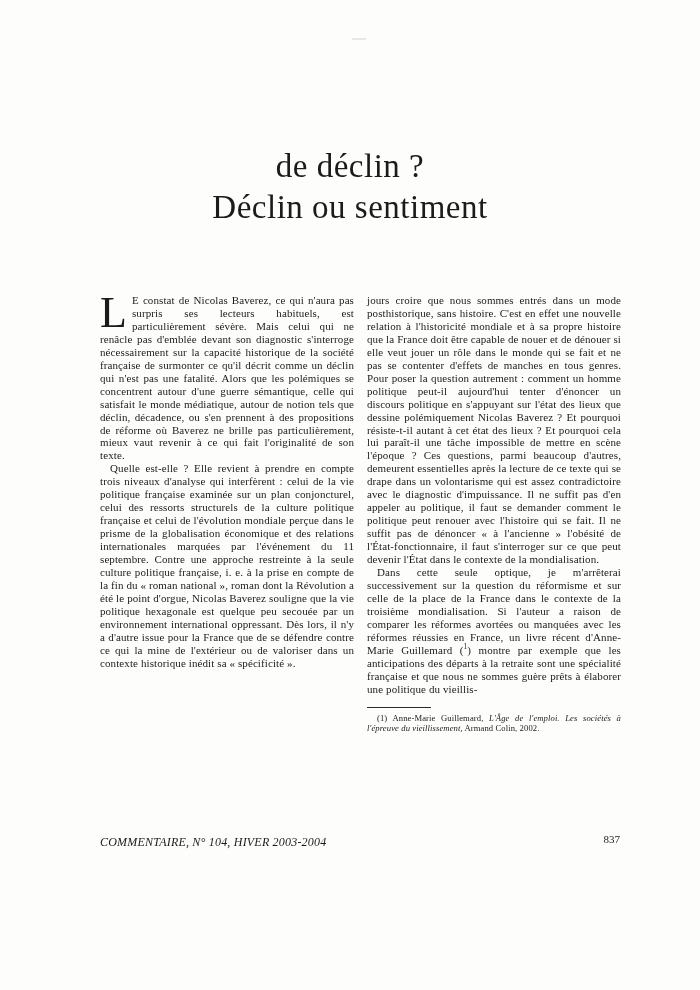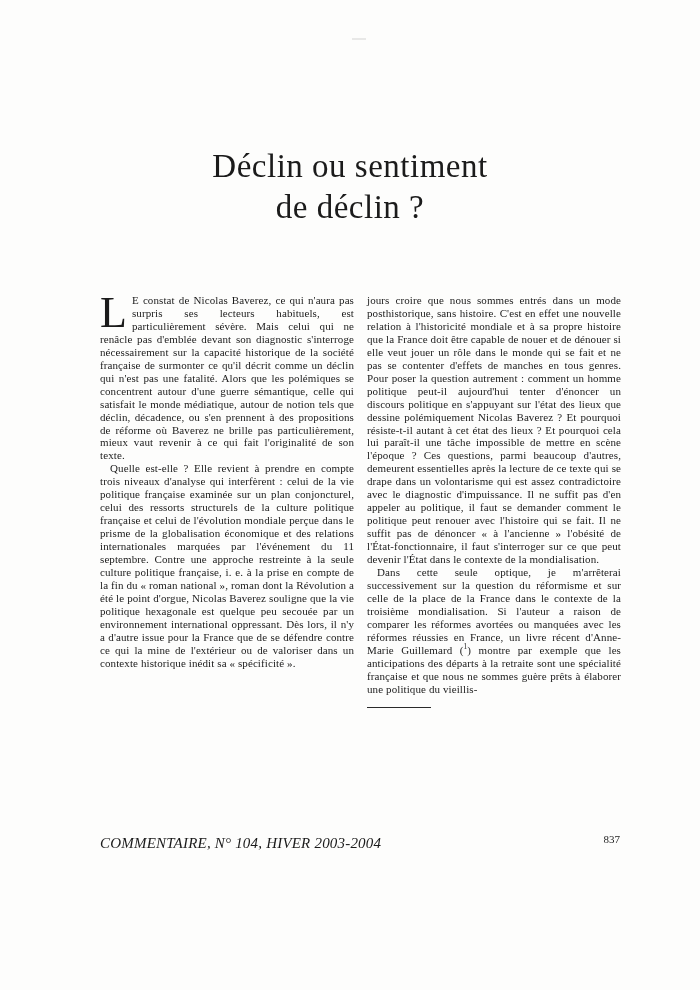--- a/index.html
+++ b/index.html
@@ -94,56 +94,57 @@
     border-top: 1px solid #2a2a2a;
     margin-bottom: 5px;
   }
   .footnote-text { text-indent: 10px; margin: 0; }
   .footnote-text .it { font-style: italic; }
   .journal-footer {
     position: absolute;
     top: 835px;
     left: 100px;
     font-style: italic;
-    font-size: 15px;
+    font-size: 12px;
     letter-spacing: 0.2px;
   }
   .page-number {
     position: absolute;
     top: 833px;
     right: 80px;
     font-size: 11px;
   }
 </style>
 </head>
 <body>
 
 <div class="sheet">
 
   <div class="scan-artifact"></div>
 
   <h1 class="title">
+    <span>de déclin ?</span>
     <span>Déclin ou sentiment</span>
-    <span>de déclin ?</span>
   </h1>
 
 
   <div class="body-columns">
 
     <div class="col">
       <p><span class="drop-cap">L</span><span>E constat de Nicolas Baverez, ce qui n'aura pas surpris ses lecteurs habituels, est particulièrement sévère. Mais celui qui ne renâcle pas d'emblée devant son diagnostic s'interroge nécessairement sur la capacité historique de la société française de surmonter ce qu'il décrit comme un déclin qui n'est pas une fatalité. Alors que les polémiques se concentrent autour d'une guerre sémantique, celle qui satisfait le monde médiatique, autour de notion tels que déclin, décadence, ou s'en prennent à des propositions de réforme où Baverez ne brille pas particulièrement, mieux vaut revenir à ce qui fait l'originalité de son texte.</span></p>
       <p class="indent">Quelle est-elle ? Elle revient à prendre en compte trois niveaux d'analyse qui interfèrent : celui de la vie politique française examinée sur un plan conjoncturel, celui des ressorts structurels de la culture politique française et celui de l'évolution mondiale perçue dans le prisme de la globalisation économique et des relations internationales marquées par l'événement du 11 septembre. Contre une approche restreinte à la seule culture politique française, i. e. à la prise en compte de la fin du « roman national », roman dont la Révolution a été le point d'orgue, Nicolas Baverez souligne que la vie politique hexagonale est quelque peu secouée par un environnement international oppressant. Dès lors, il n'y a d'autre issue pour la France que de se défendre contre ce qui la mine de l'extérieur ou de valoriser dans un contexte historique inédit sa « spécificité ».</p>
     </div>
 
     <div class="col">
       <p>jours croire que nous sommes entrés dans un mode posthistorique, sans histoire. C'est en effet une nouvelle relation à l'historicité mondiale et à sa propre histoire que la France doit être capable de nouer et de dénouer si elle veut jouer un rôle dans le monde qui se fait et ne pas se contenter d'effets de manches en tous genres. Pour poser la question autrement : comment un homme politique peut-il aujourd'hui tenter d'énoncer un discours politique en s'appuyant sur l'état des lieux que dessine polémiquement Nicolas Baverez ? Et pourquoi résiste-t-il autant à cet état des lieux ? Et pourquoi cela lui paraît-il une tâche impossible de mettre en scène l'époque ? Ces questions, parmi beaucoup d'autres, demeurent essentielles après la lecture de ce texte qui se drape dans un volontarisme qui est assez contradictoire avec le diagnostic d'impuissance. Il ne suffit pas d'en appeler au politique, il faut se demander comment le politique peut renouer avec l'histoire qui se fait. Il ne suffit pas de dénoncer « à l'ancienne » l'obésité de l'État-fonctionnaire, il faut s'interroger sur ce que peut devenir l'État dans le contexte de la mondialisation.</p>
       <p class="indent para-gap"><span>Dans cette seule optique, je m'arrêterai successivement sur la question du réformisme et sur celle de la place de la France dans le contexte de la troisième mondialisation. Si l'auteur a raison de comparer les réformes avortées ou manquées avec les réformes réussies en France, un livre récent d'Anne-Marie Guillemard (</span><sup class="fn-ref">1</sup><span>) montre par exemple que les anticipations des départs à la retraite sont une spécialité française et que nous ne sommes guère prêts à élaborer une politique du vieillis-</span></p>
 
       <div class="footnote-block">
         <div class="footnote-separator"></div>
+        <p class="footnote-text"><span>(1)</span> <span>Anne-Marie Guillemard,</span> <span class="it">L'Âge de l'emploi. Les sociétés à l'épreuve du vieillissement,</span> <span>Armand Colin, 2002.</span></p>
       </div>
     </div>
 
   </div>
 
   <div class="journal-footer">COMMENTAIRE, N° 104, HIVER 2003-2004</div>
   <div class="page-number">837</div>
 
 </div>
 

